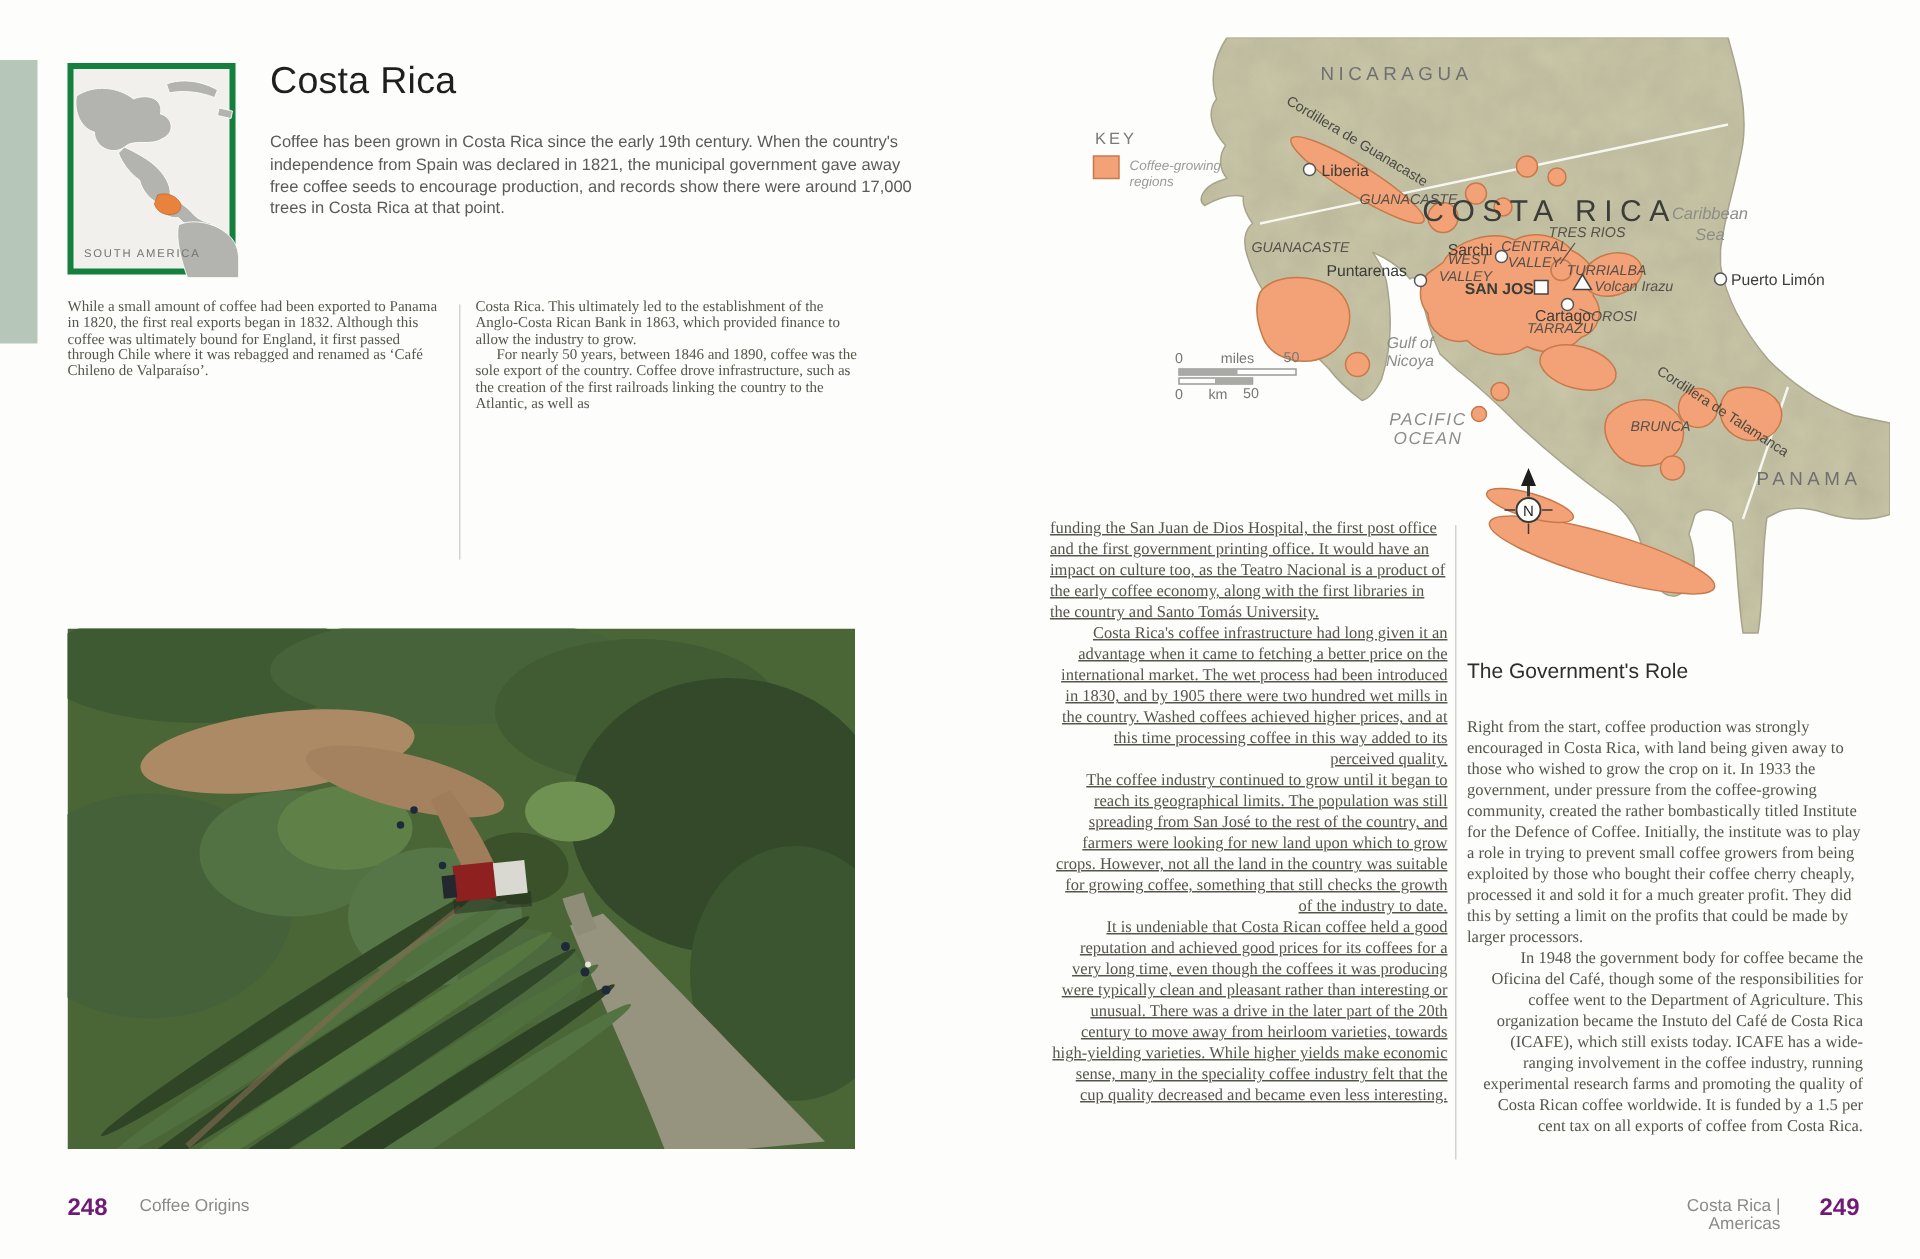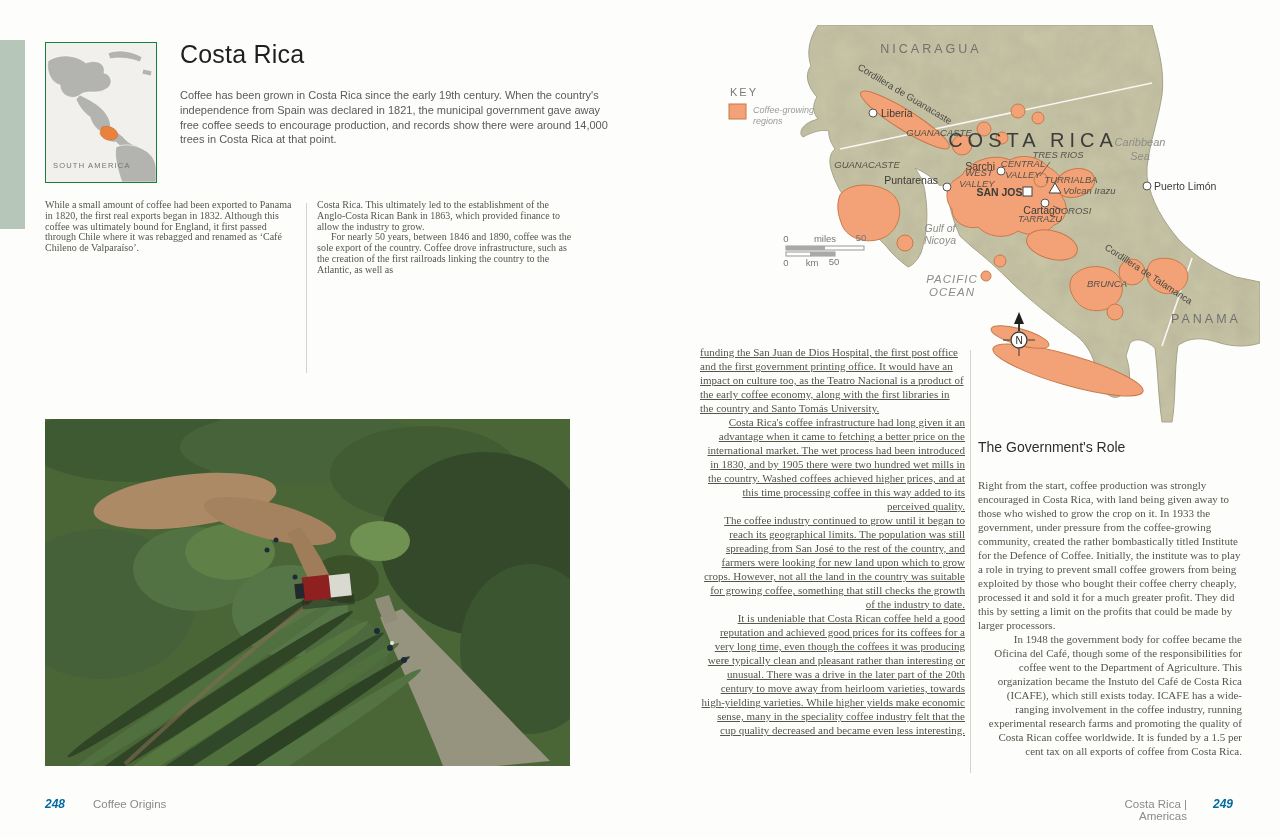--- a/index.html
+++ b/index.html
@@ -3,42 +3,42 @@
 <meta charset="utf-8">
 <style>
   html,body{margin:0;padding:0;background:#ffffff;}
   #spread{position:relative;width:1280px;height:839px;background:#fdfdfc;font-family:"Liberation Sans",sans-serif;overflow:hidden;}
   .abs{position:absolute;}
 
   
   #accent-strip{left:0;top:40px;width:25px;height:189px;background:#b6c7ba;}
 
   
-  #locator{left:45px;top:42px;width:112px;height:141px;background:#f1f0ec;border:1px solid #15803d;box-sizing:border-box;}
+  #locator{left:45px;top:42px;width:112px;height:141px;background:#f1f0ec;border:4px solid #15803d;box-sizing:border-box;}
 
   
   #page-title{left:180px;top:40px;font-size:25px;letter-spacing:.2px;color:#1f1f1d;font-weight:500;}
   #intro{left:180px;top:88px;width:428px;font-size:11px;line-height:14.8px;color:#5a5a58;}
 
   
   .serifcol{font-family:"Liberation Serif",serif;color:#56554b;}
   .lcol{font-size:10px;line-height:10.8px;}
   .lcol p{margin:0;}
   .lcol p + p{text-indent:14px;}
   #lcol1{left:45px;top:200px;width:252px;}
   #lcol2{left:317px;top:200px;width:255px;}
   #ldivider{left:306px;top:203px;height:170px;width:0;border-left:1px solid #d4d4cf;}
   #caption{left:317px;top:337px;width:258px;font-size:9.5px;line-height:12.3px;color:#6b6a60;font-family:"Liberation Serif",serif;}
   #caption b{font-family:"Liberation Sans",sans-serif;color:#3c3c3a;font-size:9px;}
 
   
   #photo{left:45px;top:419px;width:525px;height:347px;}
 
   
-  .pagenum{font-size:12px;font-weight:bold;color:#0369a1;font-style:italic;}
+  .pagenum{font-size:16px;font-weight:bold;color:#701a75;}
   .footsec{font-size:11.5px;color:#8a8a88;}
   #foot-left-num{left:45px;top:797px;}
   #foot-left-sec{left:93px;top:798px;}
   #foot-right-sec{left:1090px;top:798px;width:97px;text-align:right;}
   #foot-right-num{left:1213px;top:797px;width:27px;text-align:left;}
 
   
   #map{left:700px;top:25px;width:560px;height:400px;}
 
   
@@ -73,21 +73,21 @@
         <path d="M97,26 l9,2 -1,5 -9,-2 Z"></path>
         <path d="M34,52 C42,56 50,60 56,66 C62,72 66,80 64,86 C70,88 76,92 80,97 C84,101 88,102 92,103 L90,110 C82,108 74,104 70,99 C64,100 58,96 58,90 C52,88 46,82 44,74 C38,70 32,62 30,56 Z"></path>
         <path d="M70,104 C78,100 92,102 100,108 C106,112 110,118 110,126 L110,139 L76,139 C72,128 68,114 70,104 Z"></path>
       </g>
       <path d="M56,84 C61,82 68,84 71,89 C73,93 70,97 65,97 C60,98 55,94 54,90 Z" fill="#E8823C" stroke="#c06a2c" stroke-width="0.5"></path>
       <text x="7" y="125" font-size="7.5" letter-spacing="1.2" fill="#73736f">SOUTH AMERICA</text>
     </svg>
   </div>
 
   <div class="abs" id="page-title">Costa Rica</div>
-  <div class="abs" id="intro">Coffee has been grown in Costa Rica since the early 19th century. When the country's independence from Spain was declared in 1821, the municipal government gave away free coffee seeds to encourage production, and records show there were around 14,000 trees in Costa Rica at that point.</div>
+  <div class="abs" id="intro">Coffee has been grown in Costa Rica since the early 19th century. When the country's independence from Spain was declared in 1821, the municipal government gave away free coffee seeds to encourage production, and records show there were around 17,000 trees in Costa Rica at that point.</div>
 
   <div class="abs serifcol lcol" id="lcol1">
     <p>While a small amount of coffee had been exported to Panama in 1820, the first real exports began in 1832. Although this coffee was ultimately bound for England, it first passed through Chile where it was rebagged and renamed as ‘Café Chileno de Valparaíso’.</p>
   </div>
   <div class="abs" id="ldivider"></div>
   <div class="abs serifcol lcol" id="lcol2">
     <p>Costa Rica. This ultimately led to the establishment of the Anglo-Costa Rican Bank in 1863, which provided finance to allow the industry to grow.</p>
     <p>For nearly 50 years, between 1846 and 1890, coffee was the sole export of the country. Coffee drove infrastructure, such as the creation of the first railroads linking the country to the Atlantic, as well as</p>
   </div>
 

